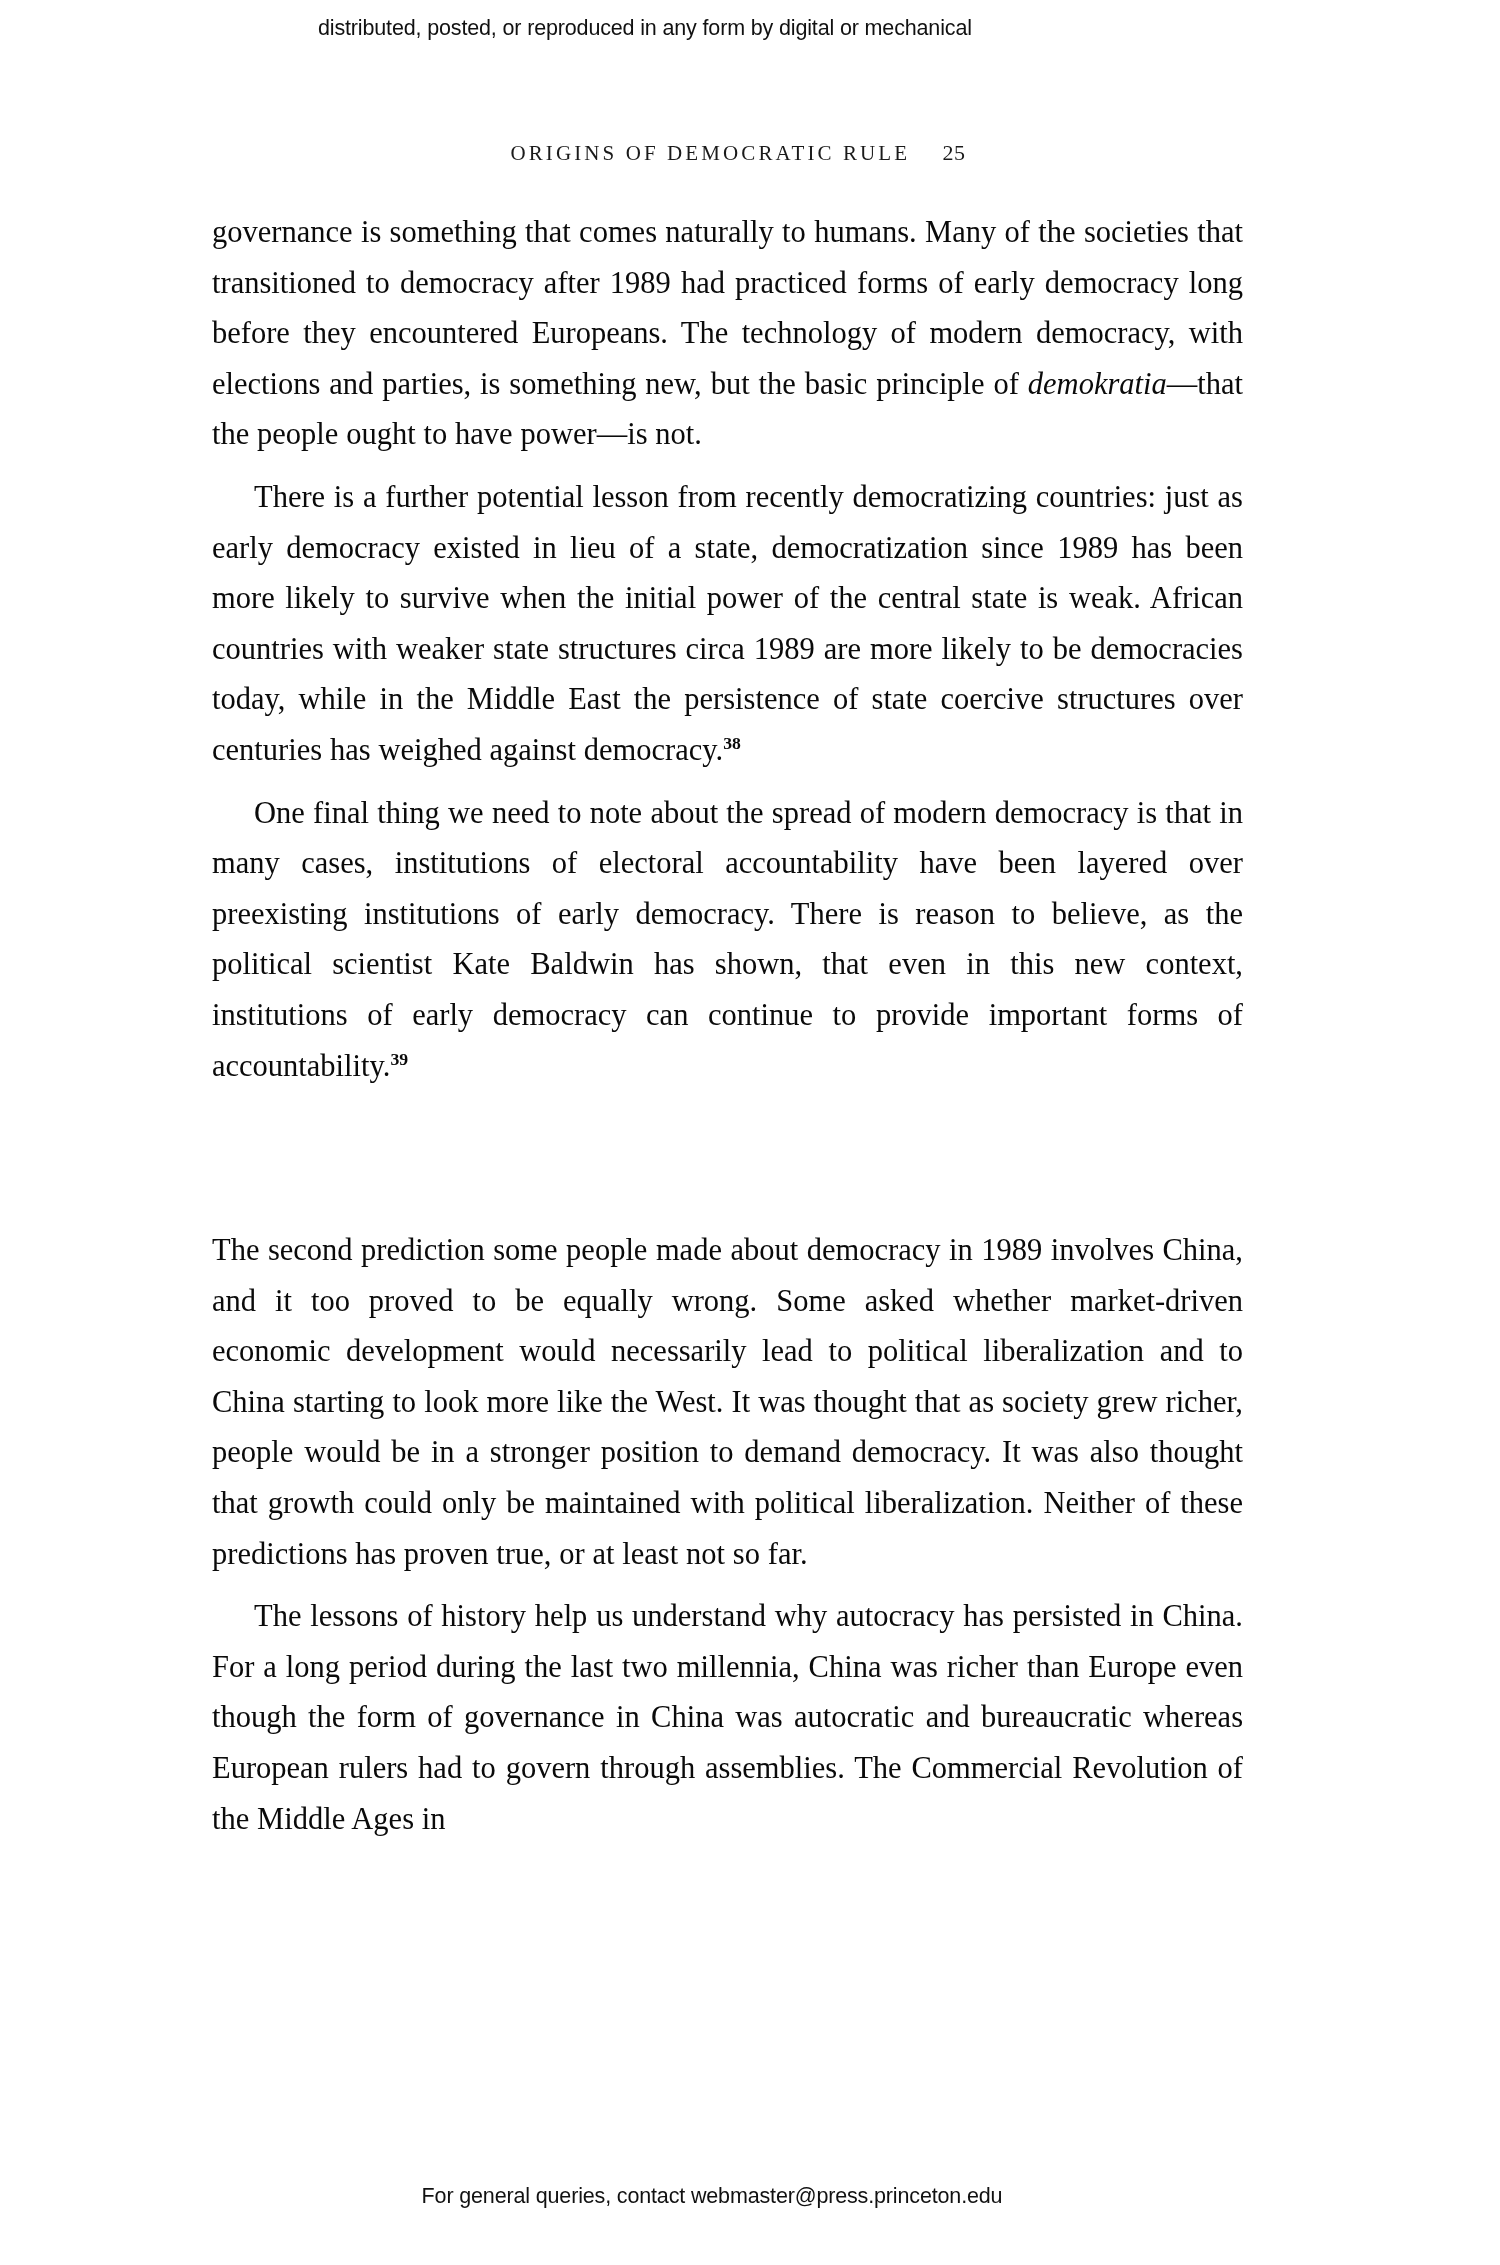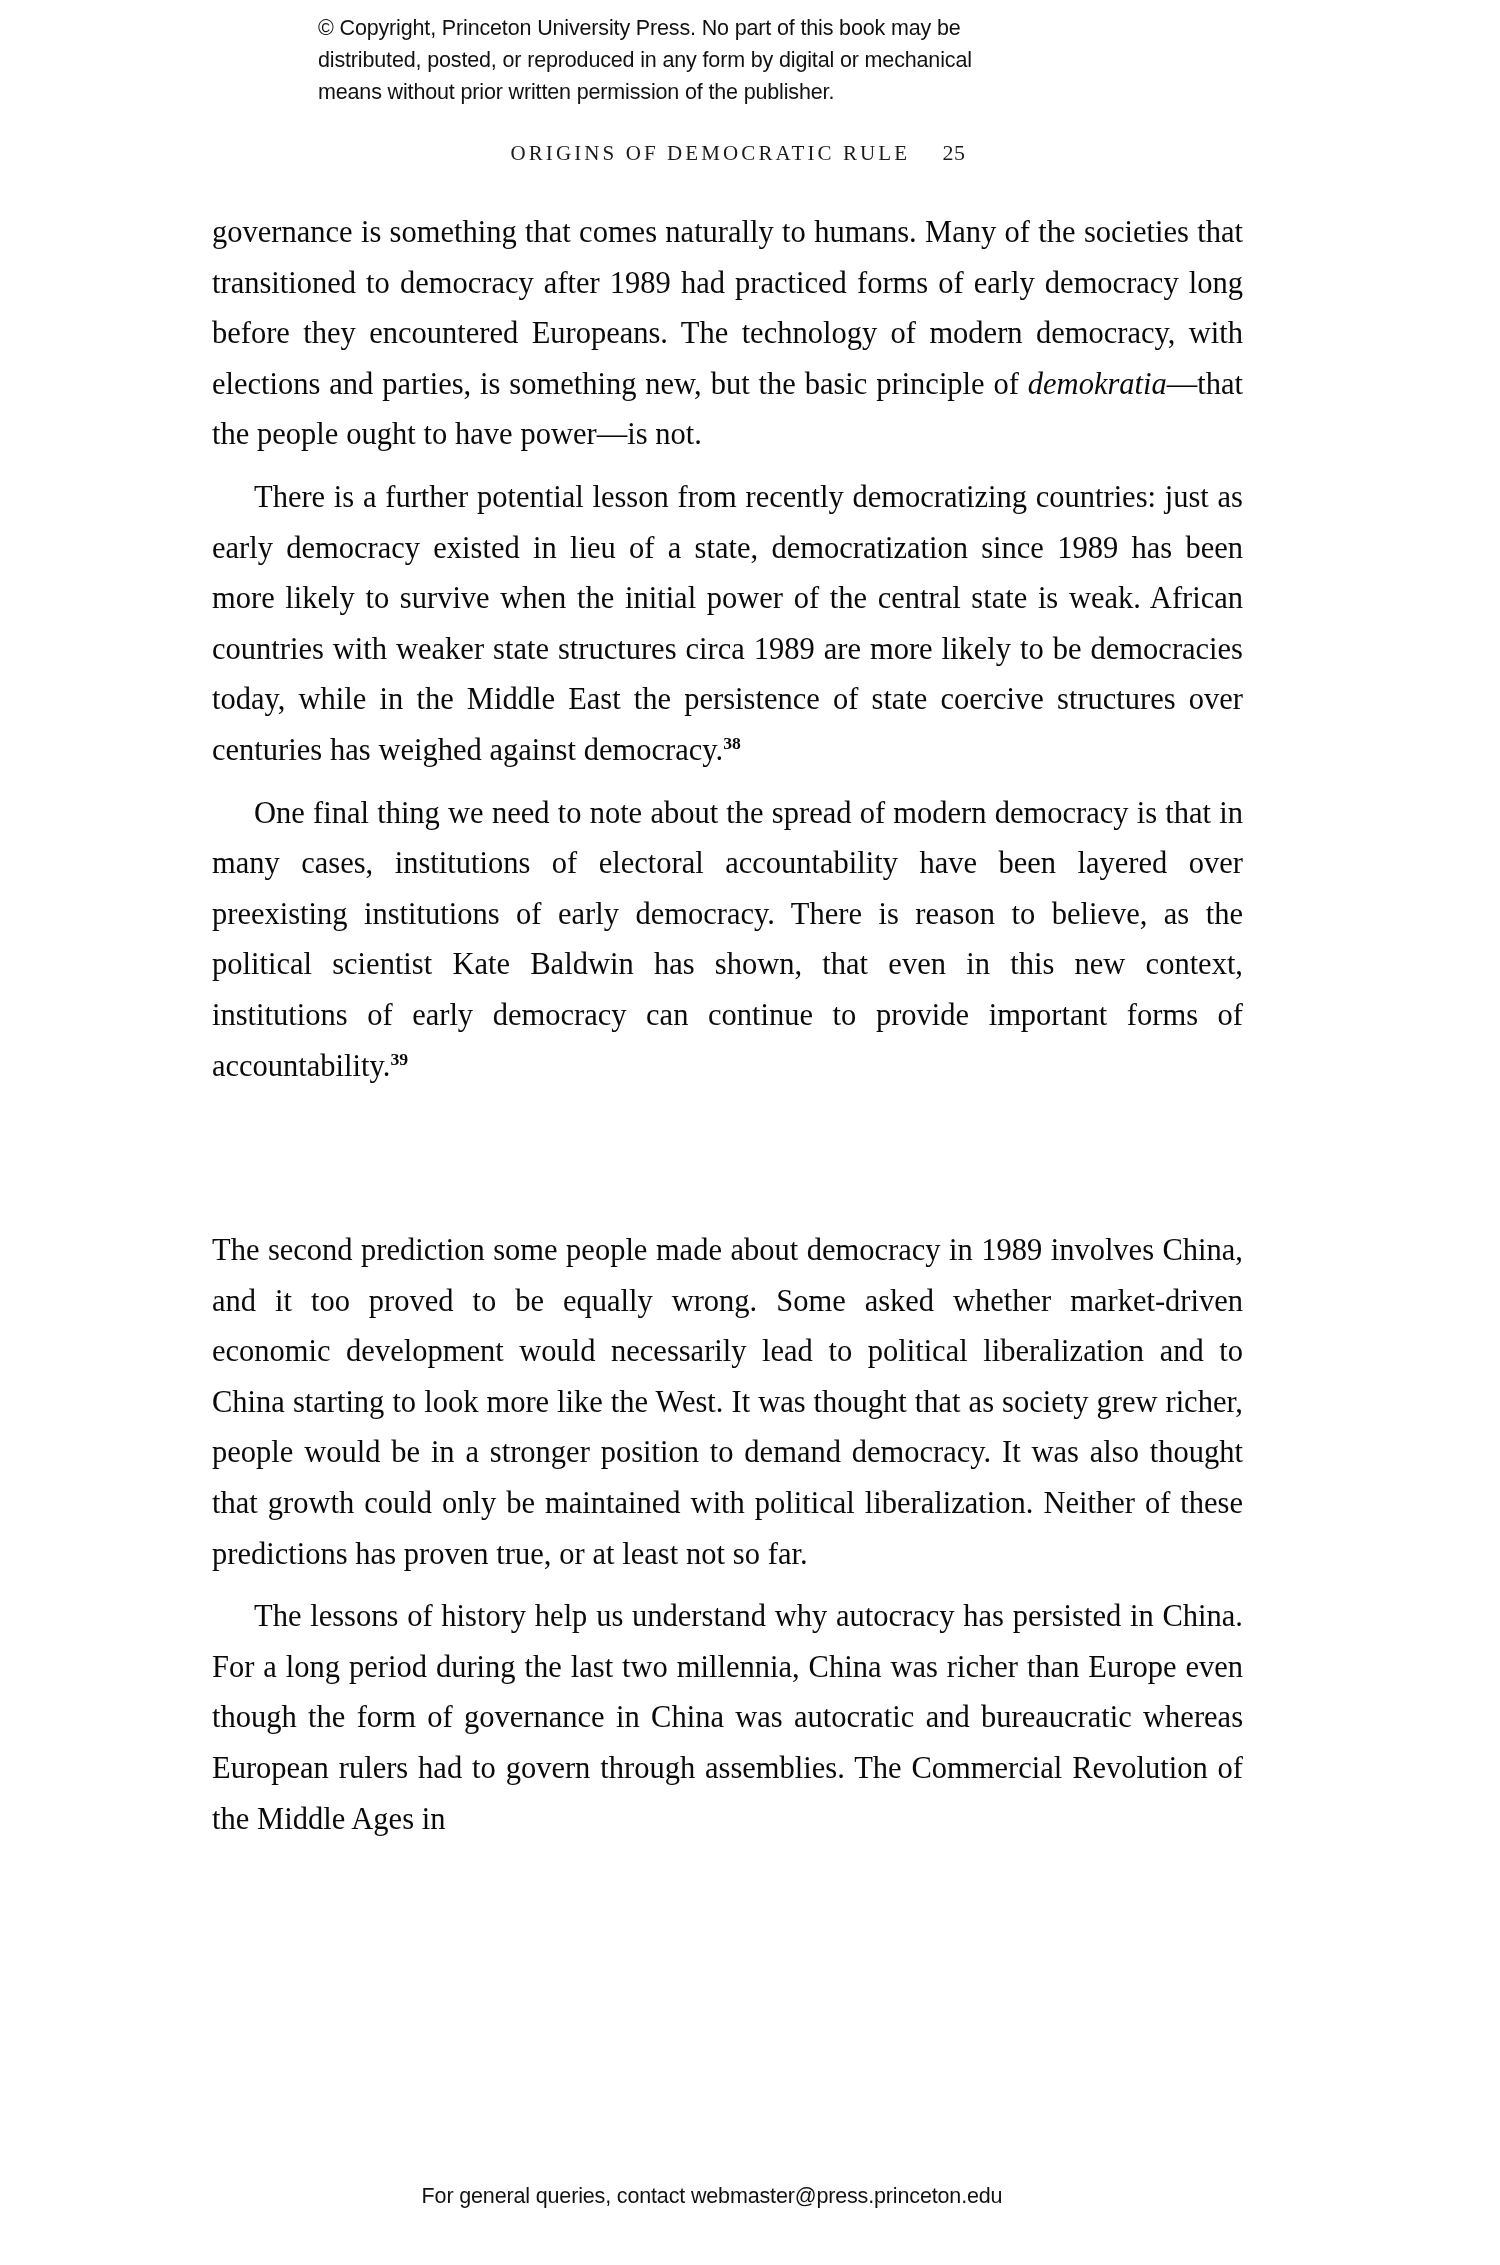--- a/index.html
+++ b/index.html
@@ -105,23 +105,21 @@
     font-size: 21.5px;
     color: #111111;
     letter-spacing: -0.15px;
     white-space: nowrap;
   }
 </style>
 </head>
 <body>
 
 <div id="copyright-notice">
-  <span class="cline">© Copyright, Princeton University Press. No part of this book may be</span>
   <span class="cline">distributed, posted, or reproduced in any form by digital or mechanical</span>
-  <span class="cline">means without prior written permission of the publisher.</span>
 </div>
 
 <div id="running-head">
   <span class="rh-title">ORIGINS OF DEMOCRATIC RULE</span>
   <span class="rh-page">25</span>
 </div>
 
 <div id="text-block">
 
   <p class="para">

